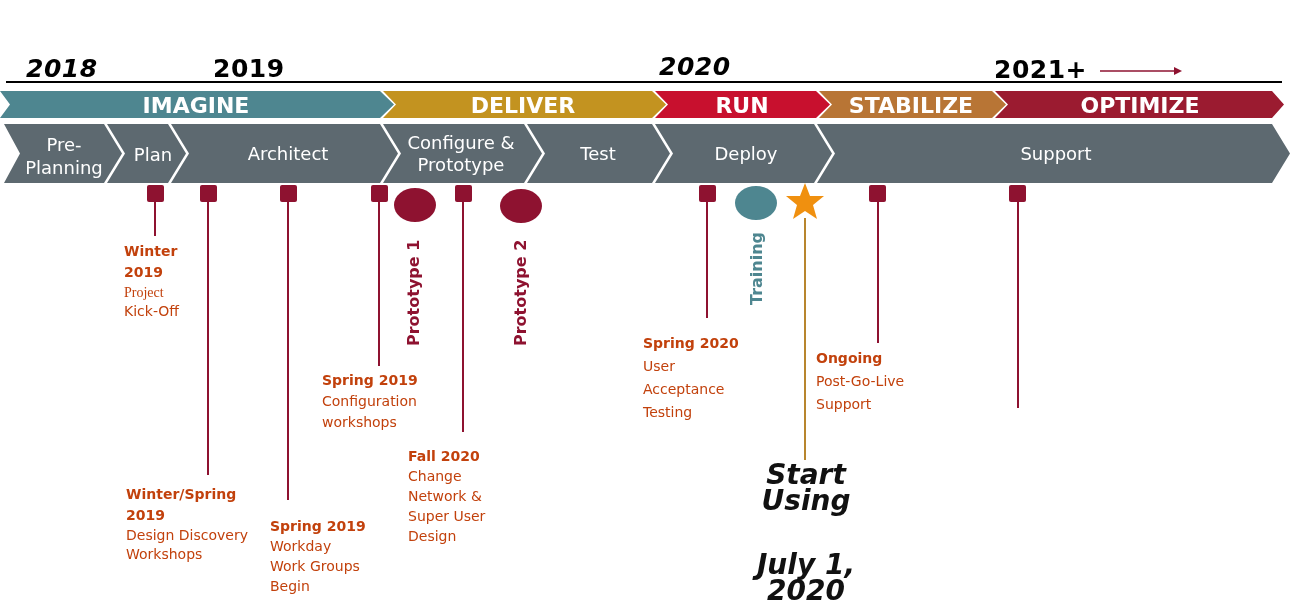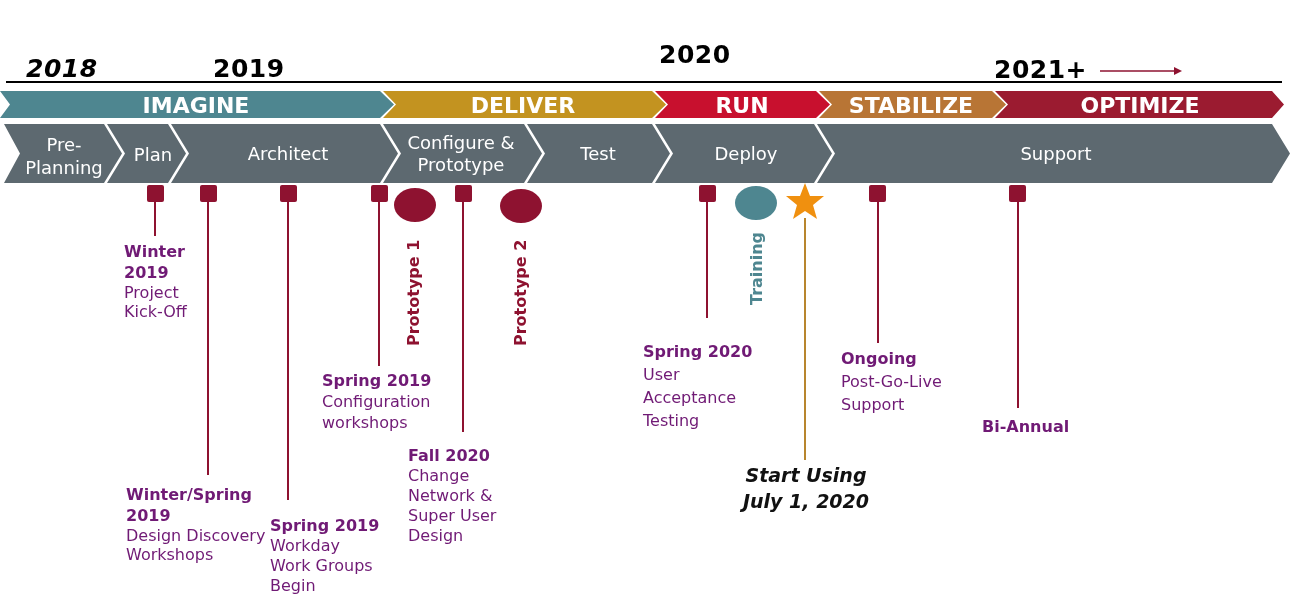--- a/index.html
+++ b/index.html
@@ -7,34 +7,34 @@
          font-family: "DejaVu Sans", sans-serif; color: #111; }
   .abs { position: absolute; }
   .year { position: absolute; font-family: "DejaVu Sans", sans-serif; font-weight: bold;
           font-size: 25px; color: #000; top: 54px; letter-spacing: 0.5px; }
   .topline { position: absolute; left: 6px; top: 81px; width: 1276px; height: 1.5px; background: #000; }
   svg text { font-family: "DejaVu Sans", sans-serif; }
   .phase-label { fill: #ffffff; font-weight: bold; font-size: 22px; }
   .stage-label { fill: #ffffff; font-size: 18px; }
   .marker { position: absolute; width: 17px; height: 17px; background: #8e1230; border-radius: 2px; top: 185px; }
   .stem { position: absolute; width: 2px; background: #8e1230; }
-  .note { position: absolute; font-size: 16px; line-height: 20px; color: #701a75; }
+  .note { position: absolute; font-size: 14px; line-height: 20px; color: #c2410c; }
   .note .when { font-weight: bold; display: block; }
   .note .what { display: block; }
   .vlabel { position: absolute; font-weight: bold; font-size: 16px; transform-origin: left top;
             transform: rotate(-90deg); white-space: nowrap; }
-  .golive { position: absolute; font-weight: bold; font-style: italic; font-size: 19px;
+  .golive { position: absolute; font-weight: bold; font-style: italic; font-size: 28px;
             line-height: 26px; text-align: center; color: #111; }
 </style>
 </head>
 <body>
 
 <div class="year" style="left:26px;font-style:italic;">2018</div>
 <div class="year" style="left:213px;">2019</div>
-<div class="year" style="left:659px; top:40px;">2020</div>
+<div class="year" style="left:659px; top:52px;font-style:italic;">2020</div>
 <div class="year" style="left:994px; top:55px;">2021+</div>
 <svg class="abs" style="left:1098px; top:64px;" width="90" height="14">
   <line x1="2" y1="7" x2="76" y2="7" stroke="#8e1230" stroke-width="1.5"></line>
   <polygon points="76,3 84,7 76,11" fill="#8e1230"></polygon>
 </svg>
 <div class="topline"></div>
 
 <svg class="abs" style="left:0; top:88px;" width="1296" height="100">
 
   <g>
@@ -122,27 +122,27 @@
 
 <div class="abs" style="left:735px; top:186px; width:42px; height:34px; border-radius:50%; background:#4e8690;"></div>
 <div class="vlabel" style="left:747px; top:305px; color:#4e8690;">Training</div>
 
 <svg class="abs" style="left:783px; top:181px;" width="44" height="42">
   <polygon points="22,2 27,15 41,15 30,24 34,38 22,30 10,38 14,24 3,15 17,15" fill="#f0900f"></polygon>
 </svg>
 <div class="abs" style="left:804px; top:218px; width:1.5px; height:242px; background:#b8862e;"></div>
 <div class="golive" style="left:718px; top:462px; width:176px;">
   <span style="display:block;">Start Using</span>
-  <span style="display:block;">July 1, 2020</span>
+  <span style="display:block;margin-top:38px;">July 1, 2020</span>
 </div>
 
 <div class="note" style="left:124px; top:241px; line-height:21px;">
   <span class="when">Winter</span>
   <span class="when">2019</span>
-  <span class="what" style="line-height:19px;">Project</span>
+  <span class="what" style="line-height:19px;font-family:Liberation Serif, serif;">Project</span>
   <span class="what" style="line-height:19px;">Kick-Off</span>
 </div>
 
 <div class="note" style="left:126px; top:484px; line-height:21px;">
   <span class="when">Winter/Spring</span>
   <span class="when">2019</span>
   <span class="what" style="line-height:19px;">Design Discovery</span>
   <span class="what" style="line-height:19px;">Workshops</span>
 </div>
 
@@ -160,28 +160,27 @@
 </div>
 
 <div class="note" style="left:408px; top:446px; line-height:20px;">
   <span class="when">Fall 2020</span>
   <span class="what">Change</span>
   <span class="what">Network &amp;</span>
   <span class="what">Super User</span>
   <span class="what">Design</span>
 </div>
 
-<div class="note" style="left:643px; top:340px; line-height:23px;">
+<div class="note" style="left:643px; top:332px; line-height:23px;">
   <span class="when">Spring 2020</span>
   <span class="what">User</span>
   <span class="what">Acceptance</span>
   <span class="what">Testing</span>
 </div>
 
-<div class="note" style="left:841px; top:347px; line-height:23px;">
+<div class="note" style="left:816px; top:347px; line-height:23px;">
   <span class="when">Ongoing</span>
   <span class="what">Post-Go-Live</span>
   <span class="what">Support</span>
 </div>
 
 <div class="note" style="left:982px; top:415px; line-height:24px;">
-  <span class="when">Bi-Annual</span>
 </div>
 
 </body></html>

